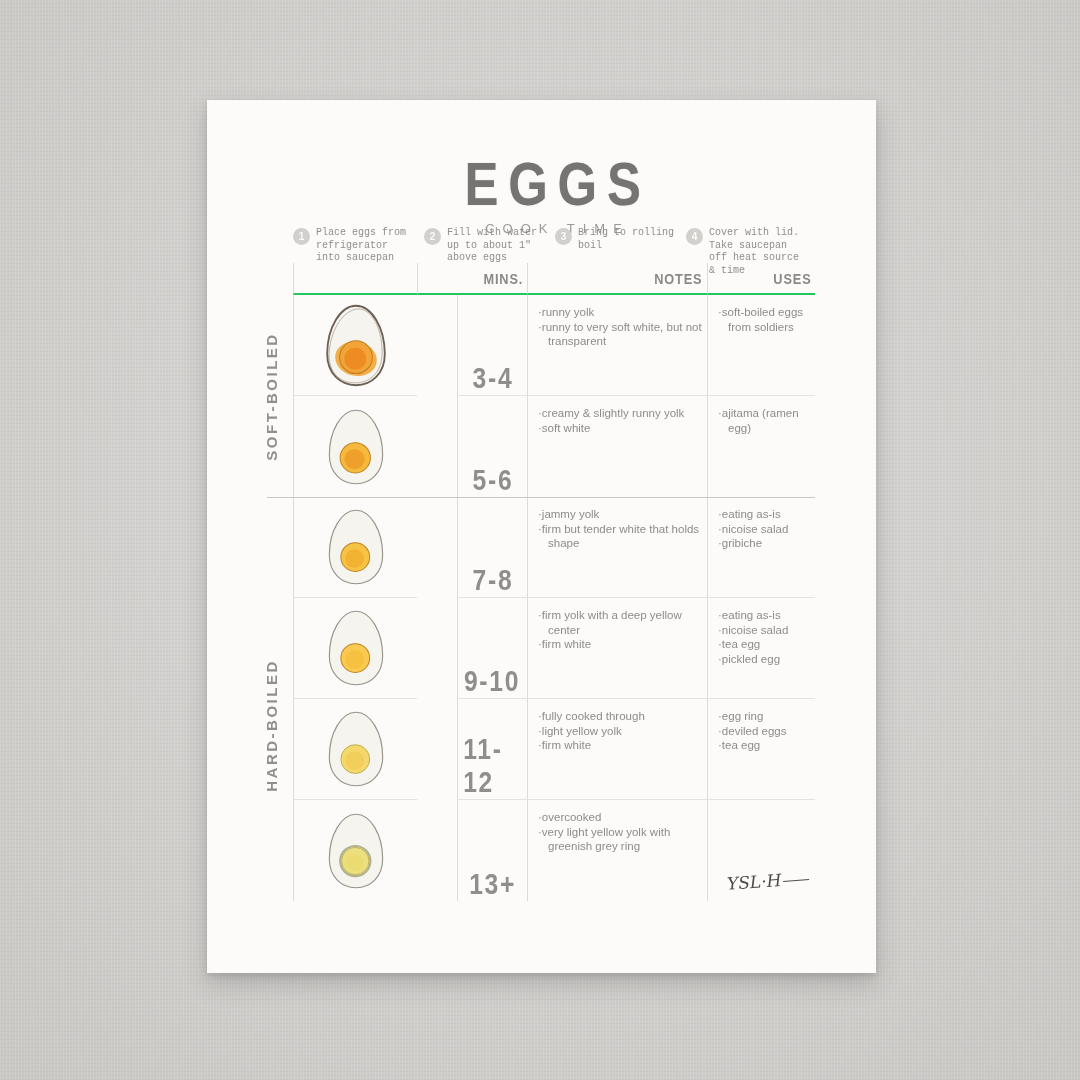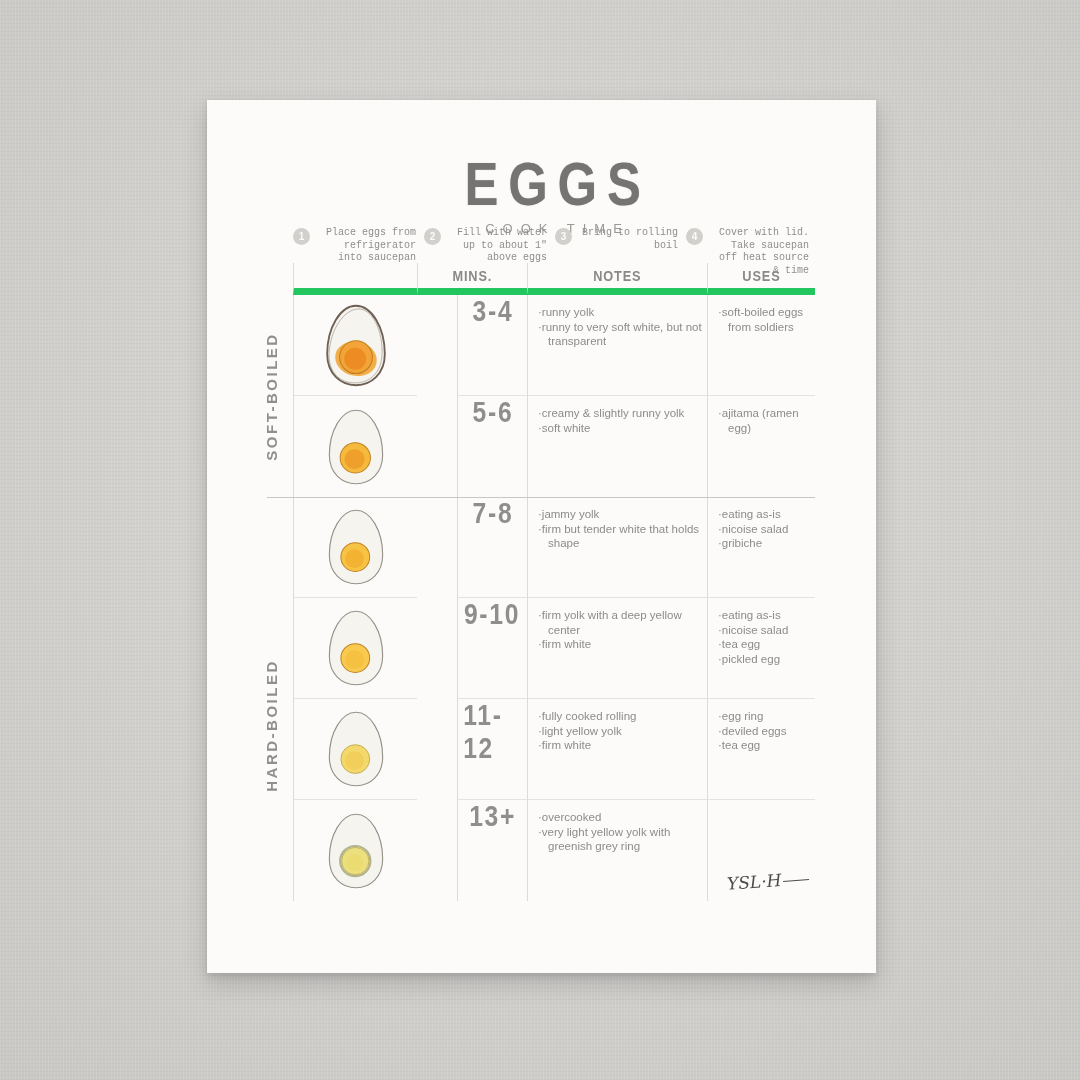--- a/index.html
+++ b/index.html
@@ -30,40 +30,40 @@
   
   .steps{position:absolute;left:86px;top:127px;width:524px;display:flex;}
   .step{width:131px;display:flex;align-items:flex-start;}
   .step-num{
     flex:0 0 17px;height:17px;border-radius:50%;background:#d1d0cd;
     color:#fcfbf9;font-size:10px;font-weight:700;line-height:17px;text-align:center;
     margin-right:6px;margin-top:1px;
   }
   .step-text{
     font-family:"Liberation Mono", monospace;font-size:10px;line-height:1.25;
-    color:#8f8e8c;width:100px;text-align:right;
+    color:#8f8e8c;width:100px;
   }
   
   .grid{
     position:absolute;left:86px;top:163px;width:522px;
     display:grid;
     grid-template-columns:124px 110px 180px 108px;
     grid-template-rows:32px repeat(6,101px);
   }
   .cell{box-sizing:border-box;}
   .b-left{border-left:1px solid #dcdbd8;}
   .b-bottom{border-bottom:1px solid #e4e3e0;}
-  .hcell{border-bottom:7px solid #22c55e;display:flex;align-items:center;justify-content:center;}
+  .hcell{border-bottom:2px solid #22c55e;display:flex;align-items:center;justify-content:flex-end;}
   .hlabel{
     display:inline-block;font-size:15px;letter-spacing:1px;color:#8a8987;font-weight:700;
     transform:scaleX(.85);
   }
   .egg-cell{display:flex;align-items:center;justify-content:center;}
   .mins-cell{
-    display:flex;align-items:flex-start;justify-content:center;margin-left:40px;
+    display:flex;align-items:flex-end;justify-content:center;margin-left:40px;
   }
   .mins-val{
     display:inline-block;font-size:29px;font-weight:700;color:#8f8e8c;
     letter-spacing:2px;transform:scaleX(.85);
   }
   .notes-cell,.uses-cell{padding:10px 4px 4px 10px;}
   ul.blist{
     margin:0;padding:0;list-style:none;
     font-family:Liberation Sans, sans-serif;font-size:11.5px;line-height:1.28;color:#8d8c8a;
   }
@@ -248,21 +248,21 @@
         <path class="egg-white" d="M50 10 C70 10 87 38 87 72 C87 97 70 112 50 112 C30 112 13 97 13 72 C13 38 30 10 50 10 Z"></path>
         <circle class="yolk-edge" cx="49" cy="75" r="20" fill="#f4d86c"></circle>
         <circle cx="48" cy="77" r="13" fill="#f2cf5a"></circle>
       </svg>
     </div>
     <div class="cell mins-cell b-left b-bottom">
       <span class="mins-val">11-12</span>
     </div>
     <div class="cell notes-cell b-left b-bottom">
       <ul class="blist">
-        <li>fully cooked rolling</li>
+        <li>fully cooked through</li>
         <li>light yellow yolk</li>
         <li>firm white</li>
       </ul>
     </div>
     <div class="cell uses-cell b-left b-bottom">
       <ul class="blist">
         <li>egg ring</li>
         <li>deviled eggs</li>
         <li>tea egg</li>
       </ul>

